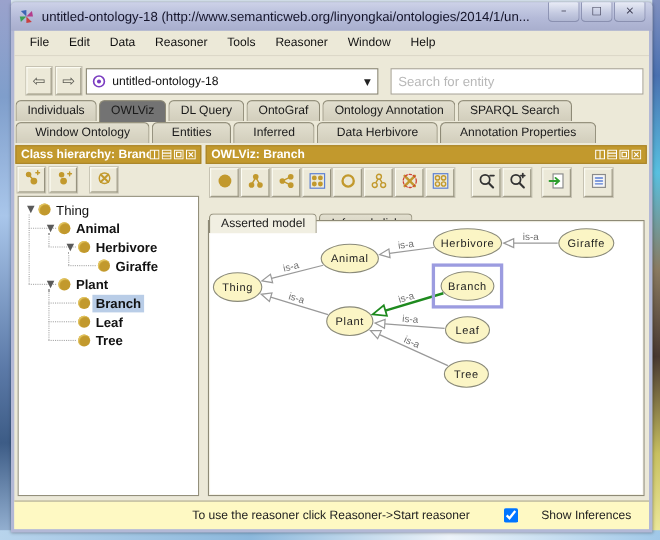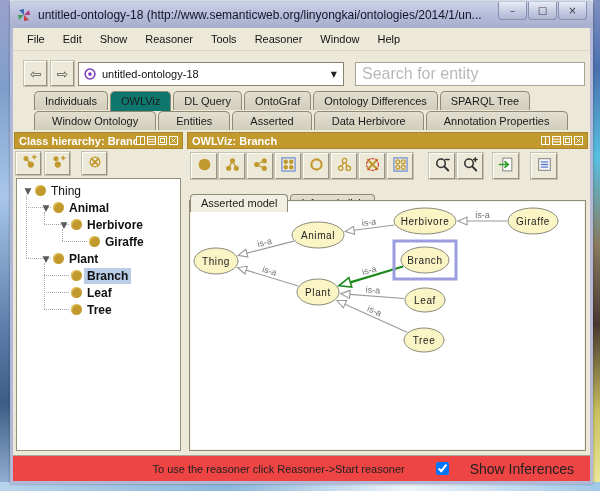--- a/index.html
+++ b/index.html
@@ -29,30 +29,30 @@
   .toolbar{position:absolute;left:0;top:22px;right:0;height:38px;}
   .nav-btn{position:absolute;top:11px;width:23px;height:25px;background:#ece9d8;border:1px solid;border-color:#fdfdf5 #97937f #97937f #fdfdf5;
     box-shadow:0 0 0 1px #c6c2b2;font-family:"DejaVu Sans",sans-serif;font-size:14px;color:#5a5a52;text-align:center;line-height:22px;padding:0;}
   .nav-back{left:11px;} .nav-fwd{left:38px;}
   .onto-select{position:absolute;left:65px;top:12px;width:266px;height:24px;background:#fff;border:1px solid #88846f;
     display:flex;align-items:center;box-sizing:border-box;padding-left:4px;}
   .onto-icon{width:14px;height:14px;margin-right:5px;flex:0 0 auto;}
   .onto-label{font-size:11px;color:#111;flex:1 1 auto;white-space:nowrap;overflow:hidden;}
   .onto-arrow{font-size:8px;color:#222;padding:0 6px;font-family:"DejaVu Sans",sans-serif;}
   .search{position:absolute;left:342px;top:12px;width:230px;height:24px;box-sizing:border-box;border:1px solid #a8a494;background:#fff;
-    font-size:16px;color:#333;padding:0 6px;font-family:"Liberation Sans",sans-serif;outline:none;}
+    font-size:12px;color:#333;padding:0 6px;font-family:"Liberation Sans",sans-serif;outline:none;}
   .search::placeholder{color:#b8b8b8;}
   
-  .tabrow{position:absolute;left:1px;right:0;display:flex;gap:2px;align-items:flex-end;margin-left:20px;}
+  .tabrow{position:absolute;left:1px;right:0;display:flex;gap:2px;align-items:flex-end;}
   .row1{top:62px;height:20px;}
   .row2{top:82px;height:20px;}
   .tab{font-size:11px;color:#1a1a1a;background:linear-gradient(180deg,#e2dfcf,#d2cebc);border:1px solid #8e8a76;border-bottom:none;
     border-radius:5px 5px 0 0;padding:3px 10px 3px 10px;white-space:nowrap;}
   .row2 .tab{padding:3px 17px;}
-  .tab.active{background:#0f766e;position:relative;z-index:2;padding-bottom:4px;margin-bottom:-1px;}
+  .tab.active{background:#737373;position:relative;z-index:2;padding-bottom:4px;margin-bottom:-1px;}
   
   .panel{position:absolute;top:104px;height:321px;}
   .panel.left{left:1px;width:169px;}
   .panel.right{left:174px;width:401px;}
   .phead{position:absolute;left:0;top:0;right:0;height:17px;background:#C2992D;display:flex;align-items:center;
     justify-content:space-between;padding:0 4px;box-sizing:border-box;border:1px solid #a8842a;}
   .ptitle{color:#fff;font-size:11px;font-weight:bold;white-space:nowrap;overflow:hidden;}
   .pmini{display:flex;gap:2px;flex:0 0 auto;}
   .pmini span{display:inline-flex;}
   .ptools{position:absolute;left:2px;top:20px;height:24px;display:flex;gap:4px;}
@@ -74,25 +74,25 @@
   .viz-btn{width:26px;height:26px;background:#ece9d8;border:1px solid;border-color:#fdfdf5 #97937f #97937f #fdfdf5;
     box-shadow:0 0 0 1px #c6c2b2;padding:1px;display:flex;align-items:center;justify-content:center;}
   .viz-btn.gap-big{margin-left:14px;} .viz-btn.gap-med{margin-left:8px;} .viz-btn.gap-sm{margin-left:10px;}
   .modeltabs{position:absolute;left:3px;top:52px;height:27px;display:flex;gap:2px;align-items:flex-end;}
   .mtab{font-size:11px;color:#1a1a1a;background:linear-gradient(180deg,#e2dfcf,#d2cebc);border:1px solid #8e8a76;border-bottom:none;
     border-radius:4px 4px 0 0;padding:2px 10px;}
   .mtab.active{background:#f1efe2;z-index:2;position:relative;margin-bottom:-1px;padding-bottom:3px;}
   .graphbox{position:absolute;left:2px;right:2px;top:68px;bottom:2px;background:#fff;border:1px solid #8e8a76;box-shadow:inset 0 0 0 1px #f6f4ea;}
   .graphbox svg{display:block;}
   
-  .statusbar{position:absolute;left:0;right:0;top:427px;height:26px;border-top:1px solid #aaa694;background:#ef4444;
+  .statusbar{position:absolute;left:0;right:0;top:427px;height:26px;border-top:1px solid #aaa694;background:#fef9c3;
     display:flex;align-items:center;justify-content:flex-end;padding-right:16px;gap:21px;box-sizing:border-box;}
   .status-msg{font-size:11px;color:#222;}
   .statusbar input{width:13px;height:13px;margin:0 0 0 10px;}
-  .cb-label{font-size:14px;color:#222;}
+  .cb-label{font-size:11px;color:#222;}
 </style>
 </head>
 <body>
 
 <div class="stage">
   <div class="desk-left"></div>
   <div class="desk-right"></div>
   <div class="desk-bottom"></div>
 
   <div class="window">
@@ -110,21 +110,21 @@
           <button class="win-btn">–</button>
           <button class="win-btn">□</button>
           <button class="win-btn">×</button>
         </div>
     </div>
 
     <div class="client">
       <div class="menubar" id="menu-bar">
           <span class="menu-item">File</span>
           <span class="menu-item">Edit</span>
-          <span class="menu-item">Show</span>
+          <span class="menu-item">Data</span>
           <span class="menu-item">Reasoner</span>
           <span class="menu-item">Tools</span>
           <span class="menu-item">Reasoner</span>
           <span class="menu-item">Window</span>
           <span class="menu-item">Help</span>
         </div>
 
       <div class="toolbar">
         <button class="nav-btn nav-back"><span>⇦</span></button>
         <button class="nav-btn nav-fwd"><span>⇨</span></button>
@@ -139,27 +139,27 @@
           <span class="onto-arrow">▼</span>
         </div>
         <input class="search" type="text" placeholder="Search for entity" style="">
       </div>
 
       <div class="tabrow row1" id="tabs1">
           <span class="tab">Individuals</span>
           <span class="tab active">OWLViz</span>
           <span class="tab">DL Query</span>
           <span class="tab">OntoGraf</span>
-          <span class="tab">Ontology Differences</span>
-          <span class="tab">SPARQL Tree</span>
+          <span class="tab">Ontology Annotation</span>
+          <span class="tab">SPARQL Search</span>
         </div>
       <div class="tabrow row2" id="tabs2">
           <span class="tab">Window Ontology</span>
           <span class="tab">Entities</span>
-          <span class="tab">Asserted</span>
+          <span class="tab">Inferred</span>
           <span class="tab">Data Herbivore</span>
           <span class="tab">Annotation Properties</span>
         </div>
 
       <div class="panel left">
         <div class="phead">
           <span class="ptitle">Class hierarchy: Branch</span>
           <span class="pmini" id="mini-left">
               <span>
                 <svg width="9" height="9" viewBox="0 0 9 9" fill="none" stroke="#fff" stroke-width="1">

